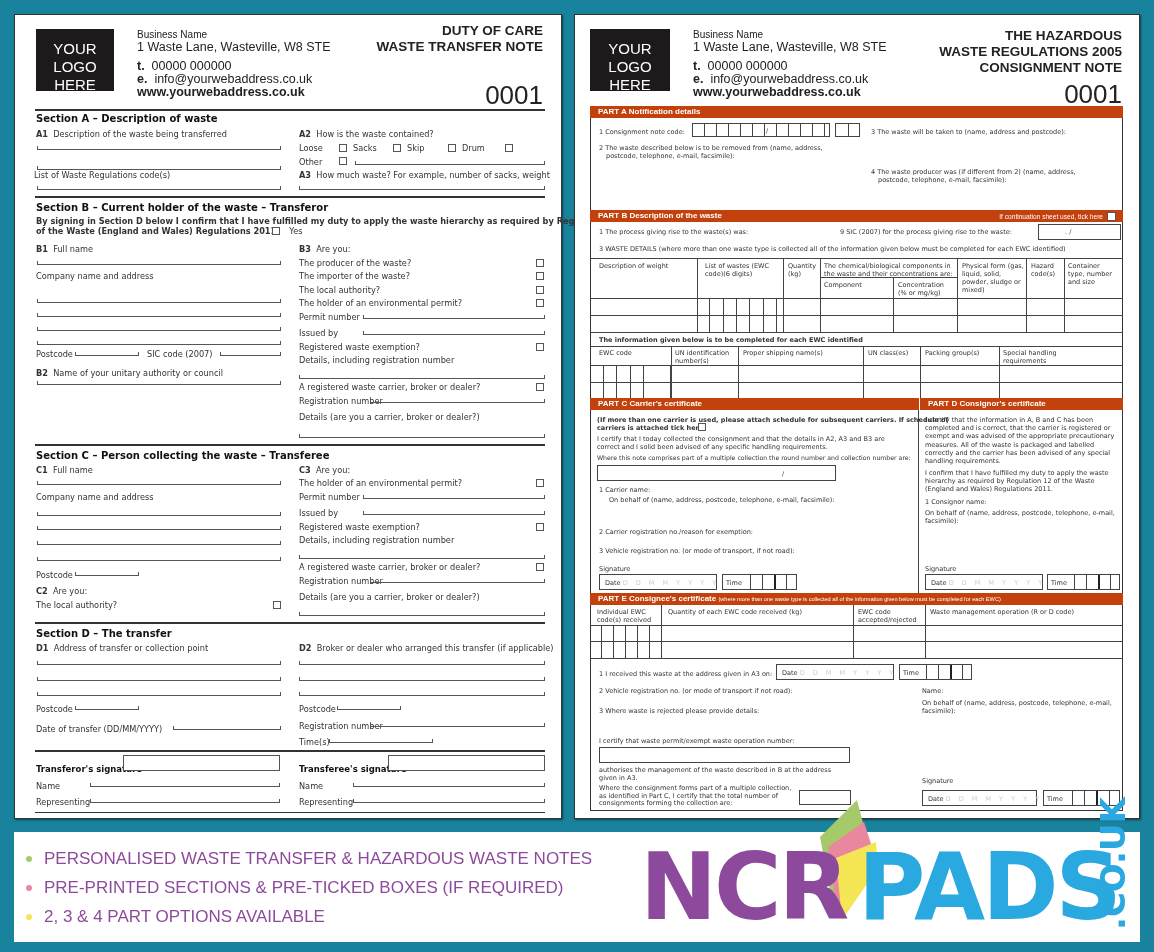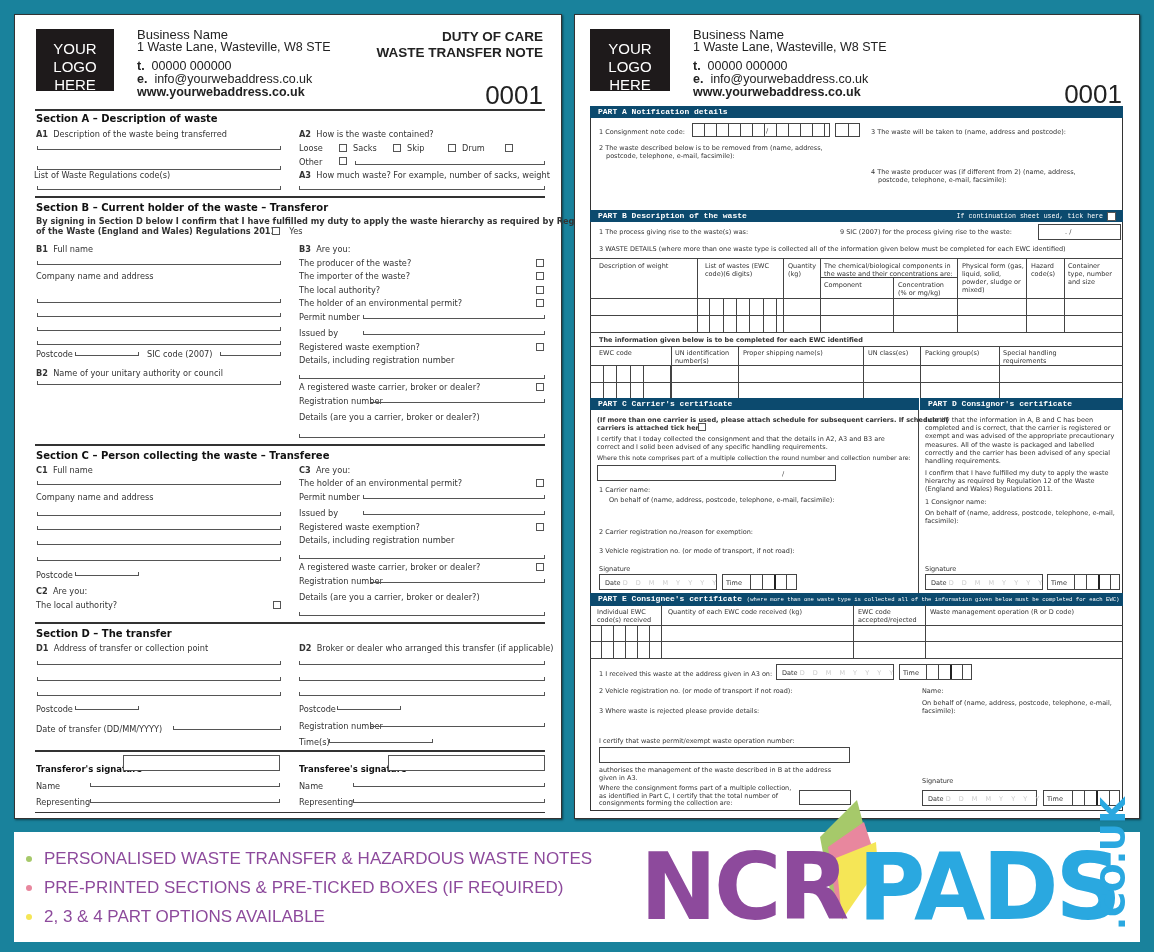--- a/index.html
+++ b/index.html
@@ -2,33 +2,33 @@
 <html><head>
 <meta charset="utf-8">
 <style>
 *{box-sizing:border-box;margin:0;padding:0}
 body{width:1154px;height:952px;background:#19829c;font-family:"Liberation Sans",sans-serif;position:relative;overflow:hidden;color:#222}
 .sheet{position:absolute;background:#fff;border:1px solid #333;box-shadow:1px 1px 2px rgba(0,0,0,.5)}
 #wtn{left:14px;top:14px;width:548px;height:805px}
 #hwc{left:574px;top:14px;width:566px;height:805px}
 .logo{position:absolute;background:#1e1a1b;color:#fff;text-align:center;font-size:15px;line-height:18px;padding-top:11px}
 .biz{position:absolute;font-size:12.5px;line-height:13px;color:#222}
-.biz .bn{font-size:13px}
+.biz .bn{font-size:10px}
 .biz b{font-weight:bold}
 .doctitle{position:absolute;right:18px;text-align:right;font-weight:bold;font-size:13.5px;line-height:16px}
 .docnum{position:absolute;right:18px;font-size:26px;line-height:26px}
 .hr{position:absolute;height:0;border-top:2px solid #333}
 .f{position:absolute;font-family:"DejaVu Sans",sans-serif;font-size:8.2px;line-height:10px;color:#333;white-space:nowrap}
 .f b{font-weight:bold}
 .sh{position:absolute;font-family:"DejaVu Sans",sans-serif;font-weight:bold;font-size:10px;color:#111;white-space:nowrap}
 .ln{position:absolute;height:4px;border-left:1px solid #555;border-right:1px solid #555;border-bottom:1px solid #555}
 .cb{position:absolute;width:8px;height:8px;border:1px solid #555;background:#fff}
 .box{position:absolute;border:1px solid #555;background:#fff}
 
-.bar{position:absolute;background:#0c4a6e;color:#fff;font-family:Liberation Mono, monospace;font-weight:bold;font-size:8px;line-height:12px;padding-left:8px;white-space:nowrap}
+.bar{position:absolute;background:#c2410c;color:#fff;font-family:Liberation Sans, sans-serif;font-weight:bold;font-size:8px;line-height:12px;padding-left:8px;white-space:nowrap}
 .bar .sm{font-weight:normal;font-size:6.6px;}
 .frame{position:absolute;border:1px solid #333}
 .t{position:absolute;font-family:"DejaVu Sans",sans-serif;font-size:6.5px;line-height:8px;color:#333;white-space:nowrap}
 .vl{position:absolute;width:0;border-left:1px solid #444}
 .hl{position:absolute;height:0;border-top:1px solid #444}
 .cell{position:absolute;border:1px solid #444}
 .ghost{color:#ccc;letter-spacing:3px}
 
 #footer{position:absolute;left:14px;top:832px;width:1126px;height:110px;background:#fff}
 .bul{position:absolute;left:30px;font-size:17px;color:#8d4a9c;line-height:20px;white-space:nowrap}
@@ -45,21 +45,21 @@
     <div>LOGO</div>
     <div>HERE</div>
   </div>
   <div class="biz" style="left:122px;top:13px">
     <div class="bn">Business Name</div>
     <div>1 Waste Lane, Wasteville, W8 STE</div>
     <div style="margin-top:6px"><b>t.</b>&nbsp;&nbsp;<span>00000 000000</span></div>
     <div><b>e.</b>&nbsp;&nbsp;<span>info@yourwebaddress.co.uk</span></div>
     <div style="font-weight:bold">www.yourwebaddress.co.uk</div>
   </div>
-  <div class="doctitle" style="top:14px">
+  <div class="doctitle" style="top:8px">
     <div>DUTY OF CARE</div>
     <div>WASTE TRANSFER NOTE</div>
   </div>
   <div class="docnum" style="top:67px">0001</div>
   <div class="hr" style="left:20px;top:94px;width:510px"></div>
 
   <div class="sh" style="left:21px;top:98px">Section A – Description of waste</div>
   <div class="f" style="left:21px;top:114px"><b>A1</b>&nbsp; <span>Description of the waste being transferred</span></div>
   <div class="ln" style="left:22px;top:131px;width:244px"></div>
   <div class="ln" style="left:22px;top:151px;width:244px"></div>
@@ -199,20 +199,25 @@
     <div>LOGO</div>
     <div>HERE</div>
   </div>
   <div class="biz" style="left:118px;top:13px">
     <div class="bn">Business Name</div>
     <div>1 Waste Lane, Wasteville, W8 STE</div>
     <div style="margin-top:6px"><b>t.</b>&nbsp;&nbsp;<span>00000 000000</span></div>
     <div><b>e.</b>&nbsp;&nbsp;<span>info@yourwebaddress.co.uk</span></div>
     <div style="font-weight:bold">www.yourwebaddress.co.uk</div>
   </div>
+  <div class="doctitle" style="top:13px;right:17px">
+    <div>THE HAZARDOUS</div>
+    <div>WASTE REGULATIONS 2005</div>
+    <div>CONSIGNMENT NOTE</div>
+  </div>
   <div class="docnum" style="top:66px;right:17px">0001</div>
 
   <div class="frame" style="left:15px;top:91px;width:533px;height:705px"></div>
 
   <div class="bar" style="left:15px;top:91px;width:533px">PART A  Notification details</div>
   <div class="t" style="left:24px;top:113px">1  Consignment note code:</div>
   <div class="cell" style="left:117px;top:108px;width:138px;height:14px;background:repeating-linear-gradient(90deg,#fff 0,#fff 11px,#444 11px,#444 12px)"></div>
   <div class="t" style="left:191px;top:112px">/</div>
   <div class="cell" style="left:260px;top:108px;width:25px;height:14px;background:linear-gradient(90deg,#fff 12px,#444 12px,#444 13px,#fff 13px)"></div>
   <div class="t" style="left:24px;top:129px">2  The waste described below is to be removed from (name, address,</div>

